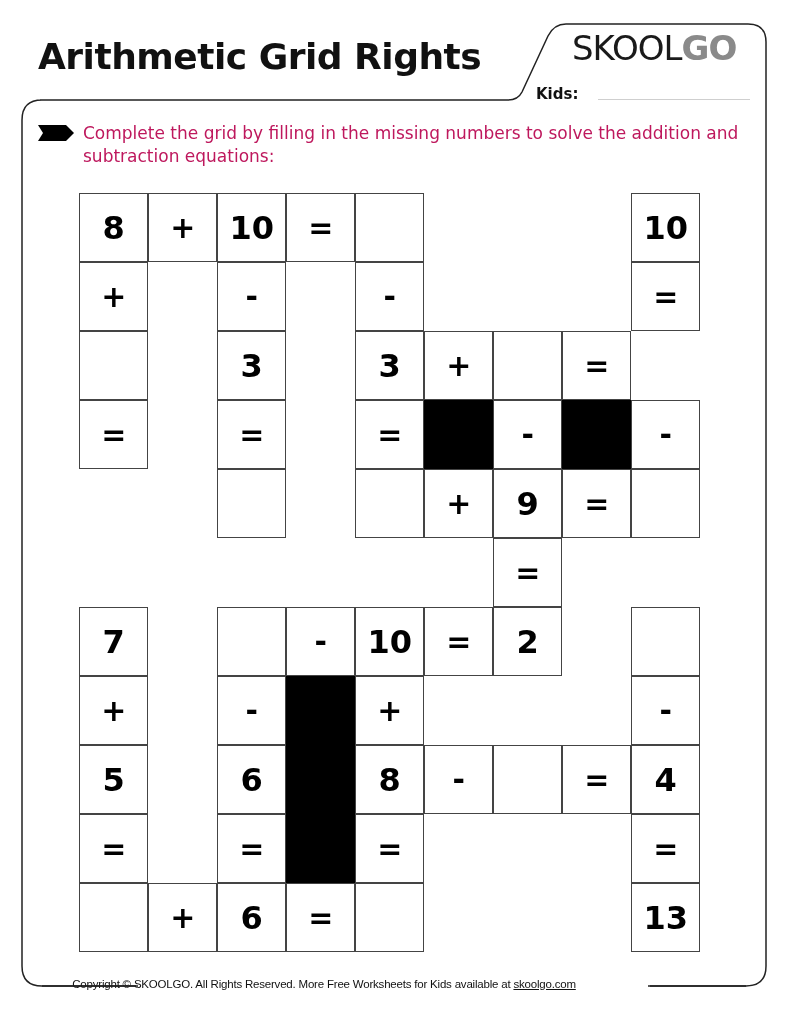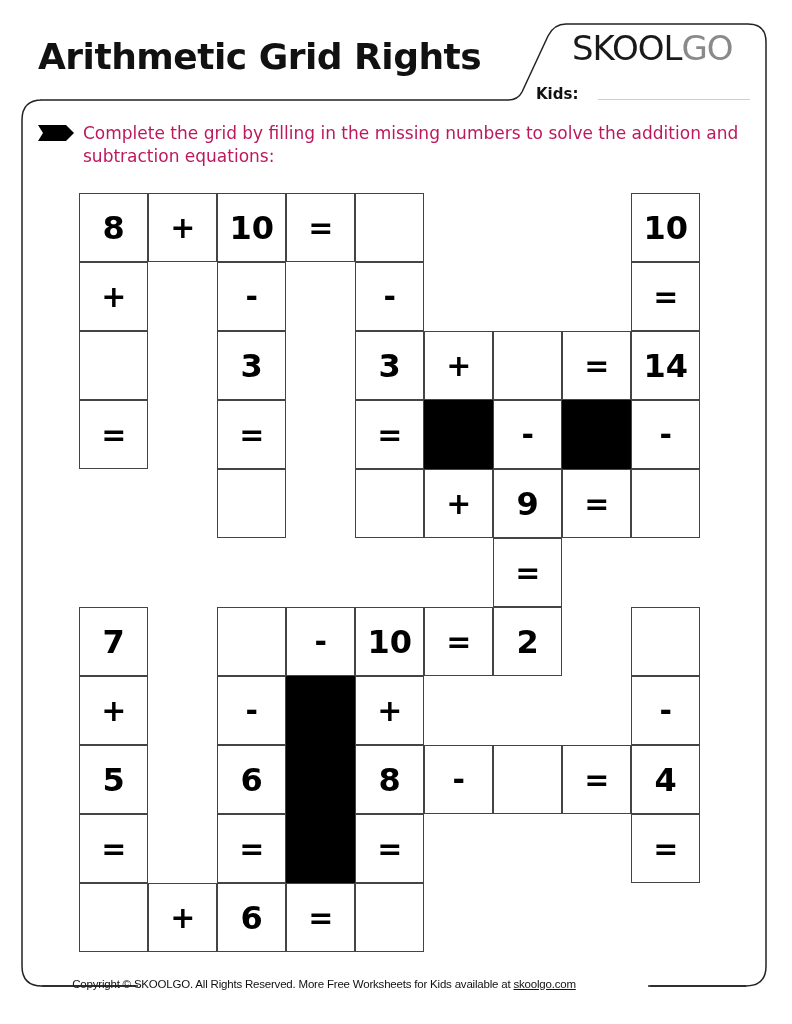--- a/index.html
+++ b/index.html
@@ -1,20 +1,20 @@
 <!DOCTYPE html>
 <html><head>
 <meta charset="utf-8">
 <style>
   html, body { margin: 0; padding: 0; background: #ffffff; }
   body { width: 792px; height: 1024px; position: relative; overflow: hidden; font-family: "DejaVu Sans", sans-serif; color: #000; }
   .title { position: absolute; left: 38px; top: 36px; font-family: "DejaVu Sans", sans-serif; font-weight: bold; font-size: 36px; letter-spacing: -0.5px; color: #111; white-space: nowrap; }
   .frame-svg { position: absolute; left: 0; top: 0; }
   .logo { position: absolute; left: 572px; top: 28px; font-family: "DejaVu Sans", sans-serif; font-size: 34px; font-weight: normal; letter-spacing: -1px; color: #1a1a1a; white-space: nowrap; }
-  .logo .go { color: #8a8a8a; font-weight: normal; }
+  .logo .go { color: #8a8a8a; font-weight: bold; }
   .name-label { position: absolute; left: 536px; top: 85px; font-size: 15px; font-weight: bold; color: #111; }
   .name-line { position: absolute; left: 598px; top: 99px; width: 152px; height: 0; border-top: 1px solid #cfcfcf; }
   .instruction { position: absolute; left: 83px; top: 122px; width: 670px; font-size: 17px; line-height: 23px; color: #be185d; }
   .arrow-icon { position: absolute; left: 38px; top: 125px; width: 36px; height: 16px; }
   .grid { position: absolute; left: 80px; top: 194px; width: 621px; height: 759px; }
   .cell { position: absolute; width: 69px; height: 69px; box-sizing: border-box; border: 1.5px solid #444; background: #fff; display: flex; align-items: center; justify-content: center; font-family: "DejaVu Sans", sans-serif; font-weight: bold; font-size: 32px; color: #000; margin-left: -0.75px; margin-top: -0.75px; }
   .cell.op { font-size: 30px; }
   .cell.black { background: #000; border-color: #000; }
   .cell.blank { cursor: text; }
   .footer { position: absolute; left: 0; width: 648px; top: 978px; text-align: center; font-family: "Liberation Sans", sans-serif; font-size: 11.5px; color: #111; letter-spacing: -0.2px; }
@@ -49,21 +49,20 @@
     <div class="cell op" style="left: 0px; top: 69px;">+</div>
     <div class="cell op" style="left: 138px; top: 69px;">-</div>
     <div class="cell op" style="left: 276px; top: 69px;">-</div>
     <div class="cell op" style="left: 552px; top: 69px;">=</div>
     <div class="cell blank" style="left: 0px; top: 138px;"></div>
     <div class="cell num" style="left: 138px; top: 138px;">3</div>
     <div class="cell num" style="left: 276px; top: 138px;">3</div>
     <div class="cell op" style="left: 345px; top: 138px;">+</div>
     <div class="cell blank" style="left: 414px; top: 138px;"></div>
     <div class="cell op" style="left: 483px; top: 138px;">=</div>
-    <div class="cell num" style="left: 552px; top: 138px;">14</div>
     <div class="cell op" style="left: 0px; top: 207px;">=</div>
     <div class="cell op" style="left: 138px; top: 207px;">=</div>
     <div class="cell op" style="left: 276px; top: 207px;">=</div>
     <div class="cell black" style="left: 345px; top: 207px;"></div>
     <div class="cell op" style="left: 414px; top: 207px;">-</div>
     <div class="cell black" style="left: 483px; top: 207px;"></div>
     <div class="cell op" style="left: 552px; top: 207px;">-</div>
     <div class="cell blank" style="left: 138px; top: 276px;"></div>
     <div class="cell blank" style="left: 276px; top: 276px;"></div>
     <div class="cell op" style="left: 345px; top: 276px;">+</div>
@@ -94,20 +93,21 @@
     <div class="cell op" style="left: 0px; top: 621px;">=</div>
     <div class="cell op" style="left: 138px; top: 621px;">=</div>
     <div class="cell black" style="left: 207px; top: 621px;"></div>
     <div class="cell op" style="left: 276px; top: 621px;">=</div>
     <div class="cell op" style="left: 552px; top: 621px;">=</div>
     <div class="cell blank" style="left: 0px; top: 690px;"></div>
     <div class="cell op" style="left: 69px; top: 690px;">+</div>
     <div class="cell num" style="left: 138px; top: 690px;">6</div>
     <div class="cell op" style="left: 207px; top: 690px;">=</div>
     <div class="cell blank" style="left: 276px; top: 690px;"></div>
+    <div class="cell num" style="left: 552px; top: 690px;">13</div>
   </div>
 
 <div class="footer"><span>Copyright © SKOOLGO. All Rights Reserved. More Free Worksheets for Kids available at </span><span class="link">skoolgo.com</span></div>
 
 <svg width="792" height="1024" style="position:absolute;left:0;top:0;pointer-events:none">
   <line x1="42" y1="986" x2="136" y2="986" stroke="#222" stroke-width="1.5"></line>
   <line x1="648" y1="986" x2="746" y2="986" stroke="#222" stroke-width="1.5"></line>
 </svg>
 
 </body></html>

